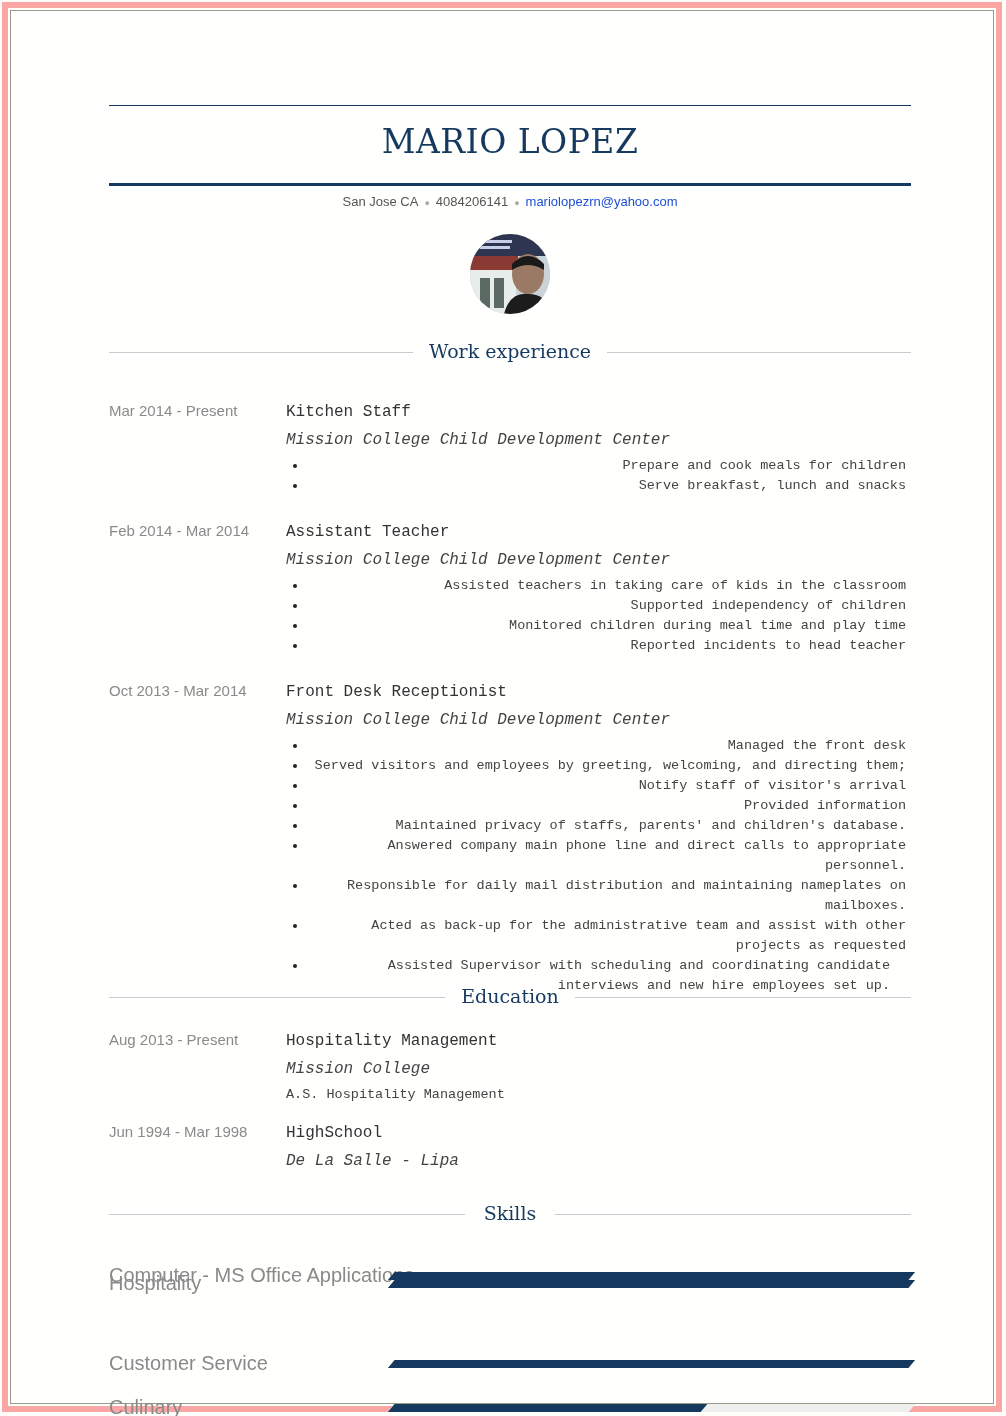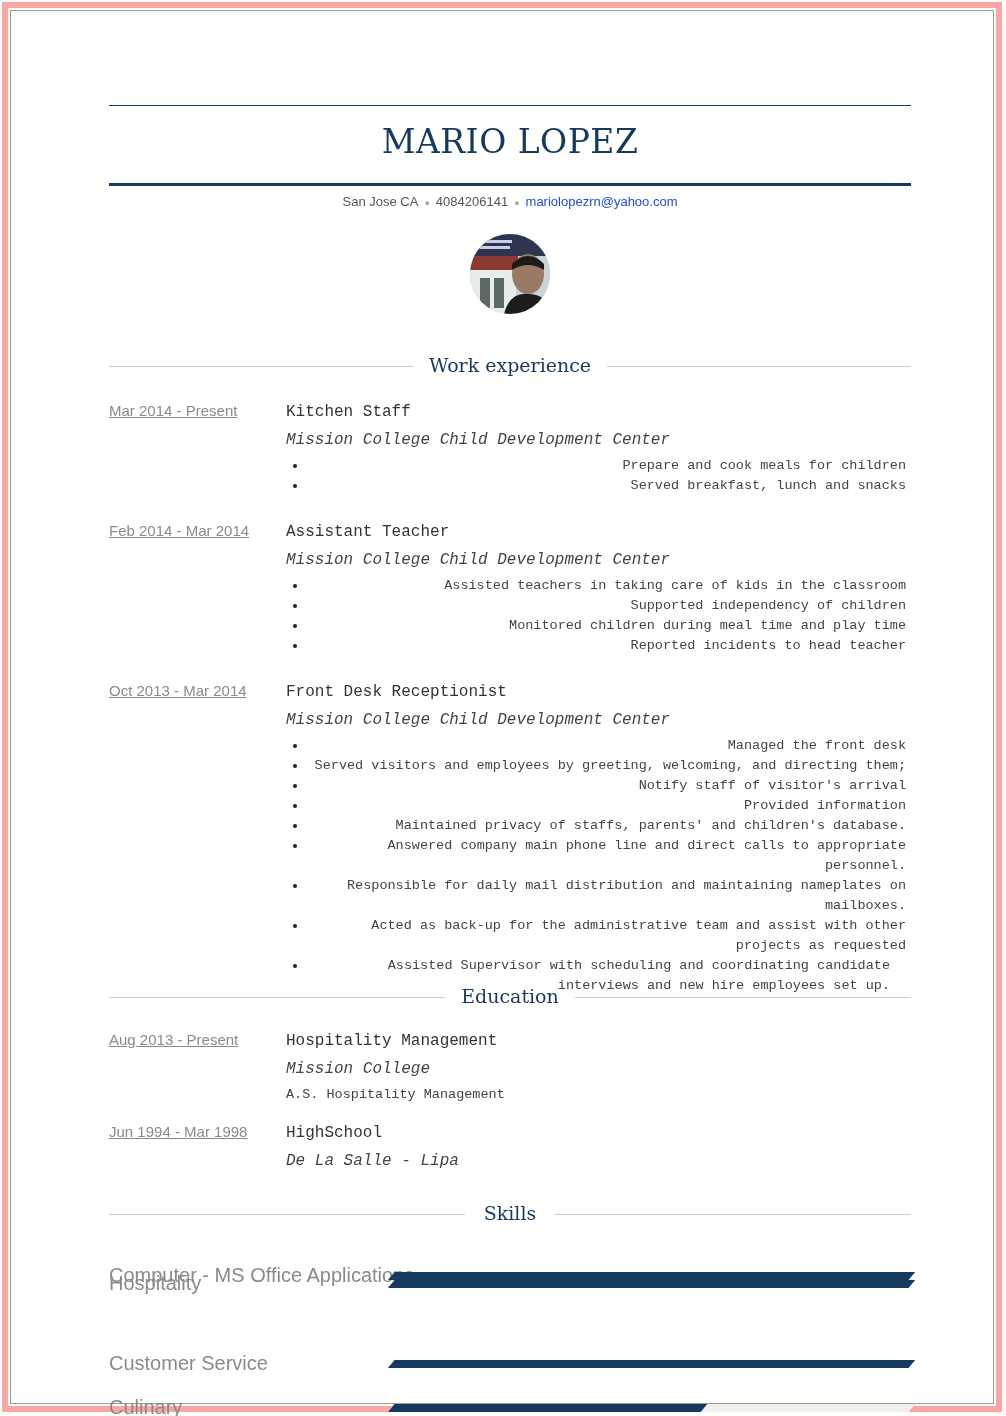--- a/index.html
+++ b/index.html
@@ -36,21 +36,21 @@
   }
 
   .section-head { position: absolute; left: 0; width: 802px; height: 24px; }
   .section-head .line { position: absolute; top: 12px; height: 1px; background: #c8cbcf; }
   .section-head .title {
     position: absolute; top: 0; left: 0; width: 802px; text-align: center;
     font-family: "DejaVu Serif", serif; font-size: 19px; color: #163a5f;
   }
 
   .entry { position: absolute; left: 0; width: 802px; }
-  .entry .date { position: absolute; left: 0; top: 0; font-size: 15px; color: #8a8a8a; white-space: nowrap; text-decoration: underline; }
+  .entry .date { position: absolute; left: 0; top: 0; font-size: 15px; color: #8a8a8a; white-space: nowrap; }
   .entry .body { position: absolute; left: 177px; top: 0; width: 620px; font-family: Liberation Mono, monospace; }
   .entry .role { font-size: 16px; color: #333; height: 28px; line-height: 20px; }
   .entry .org { font-size: 16px; font-style: italic; color: #444; height: 26px; line-height: 20px; }
   .entry .sub { font-size: 13.5px; color: #444; line-height: 20px; }
   .entry ul { margin: 0; padding-left: 24px; list-style: none; text-align: right; }
   .entry li { font-size: 13.5px; color: #444; line-height: 20px; position: relative; }
   .entry li::before {
     content: ""; position: absolute; left: -17px; top: 8px; width: 4px; height: 4px;
     border-radius: 50%; background: #222;
   }
@@ -86,34 +86,34 @@
         <rect x="0" y="22" width="48" height="14" fill="#8a3a32"></rect>
         <rect x="0" y="36" width="46" height="44" fill="#e8ecea"></rect>
         <rect x="10" y="44" width="10" height="30" fill="#5b6a62"></rect>
         <rect x="24" y="44" width="10" height="30" fill="#5b6a62"></rect>
         <ellipse cx="58" cy="40" rx="16" ry="20" fill="#9a7a64"></ellipse>
         <path d="M42 30 Q58 14 74 30 L74 36 Q58 26 42 36 Z" fill="#1a1a1a"></path>
         <path d="M34 80 Q40 58 58 60 Q78 60 80 80 Z" fill="#1c1c1c"></path>
       </svg>
     </div>
 
-    <div class="section-head" style="top:346px;">
+    <div class="section-head" style="top:332px;">
       <div class="line" style="left:0; width:304px;"></div>
       <div class="title">Work experience</div>
       <div class="line" style="left:498px; width:304px;"></div>
     </div>
 
     <div class="entry" style="top:394px;">
       <div class="date">Mar 2014 - Present</div>
       <div class="body">
         <div class="role">Kitchen Staff</div>
         <div class="org">Mission College Child Development Center</div>
         <ul>
           <li>Prepare and cook meals for children</li>
-          <li>Served breakfast, lunch and snacks</li>
+          <li>Serve breakfast, lunch and snacks</li>
         </ul>
       </div>
     </div>
 
     <div class="entry" style="top:514px;">
       <div class="date">Feb 2014 - Mar 2014</div>
       <div class="body">
         <div class="role">Assistant Teacher</div>
         <div class="org">Mission College Child Development Center</div>
         <ul>

